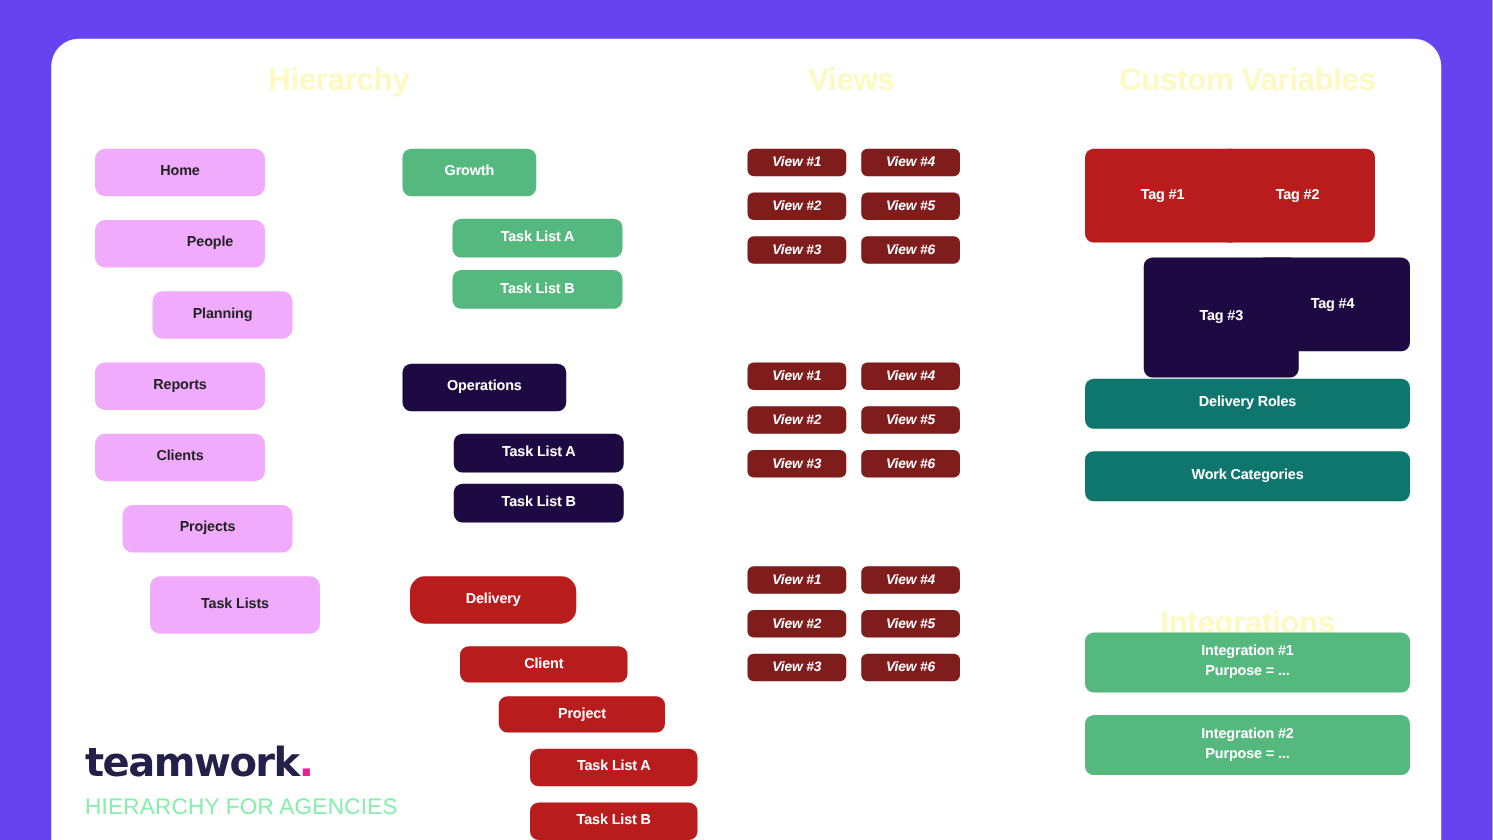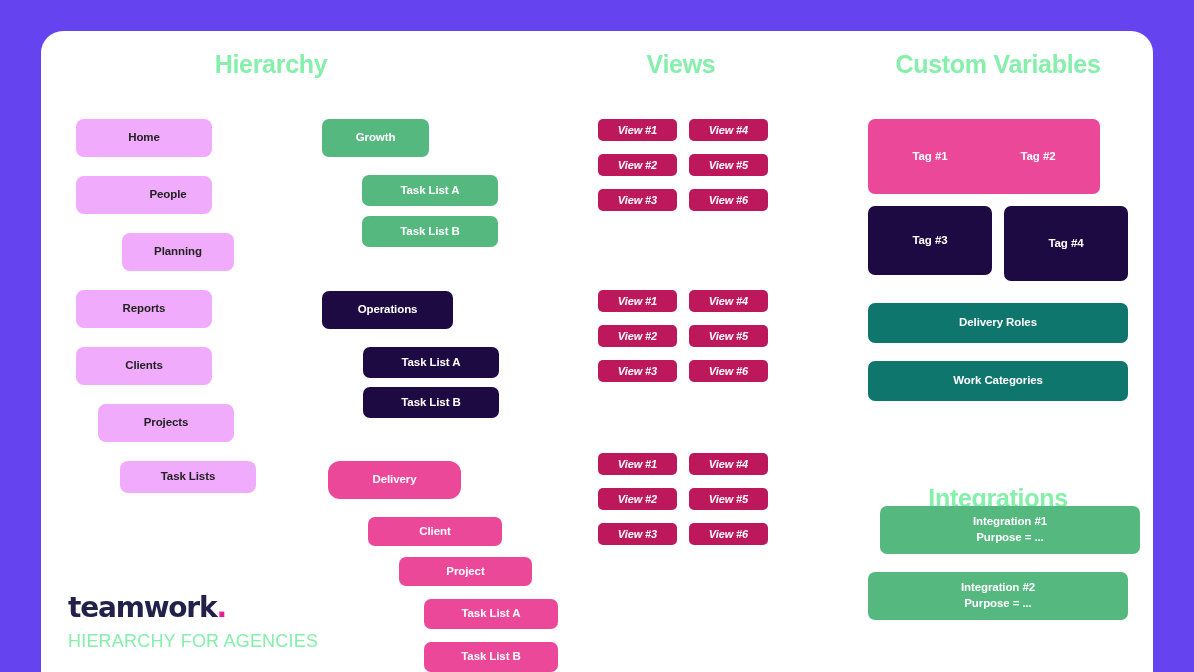--- a/index.html
+++ b/index.html
@@ -16,21 +16,21 @@
     width: 1112px; height: 641px;
     background: #ffffff;
     border-radius: 22px 22px 0 0;
     overflow: hidden;
   }
 
   .col-title {
     position: absolute;
     font-size: 25px;
     font-weight: bold;
-    color: #86efac;
+    color: #fef9c3;
     text-align: center;
     letter-spacing: -0.3px;
     white-space: nowrap;
   }
 
   .node {
     position: absolute;
     display: flex;
     align-items: center;
     justify-content: center;
@@ -38,28 +38,28 @@
     color: #ffffff;
     font-size: 11.5px;
     font-weight: bold;
     text-align: center;
     line-height: 1.35;
     letter-spacing: -0.1px;
   }
   .node.gray { background: #f0abfc; color: #222222; border-radius: 8px; }
   .node.green { background: #55b87e; }
   .node.navy  { background: #1e0a42; }
-  .node.blue  { background: #ec4899; }
-  .node.teal  { background: #be185d; font-style: italic; font-size: 11px; border-radius: 5px; }
+  .node.blue  { background: #b91c1c; }
+  .node.teal  { background: #7f1d1d; font-style: italic; font-size: 11px; border-radius: 5px; }
   .node.violet{ background: #0f766e; }
 
   .logo-wrap { position: absolute; left: 68px; top: 594px; }
   .logo-word {
     font-family: "DejaVu Sans", sans-serif;
-    font-size: 28px;
+    font-size: 32px;
     font-weight: bold;
     color: #23204a;
     letter-spacing: -1.2px;
     line-height: 1;
   }
   .logo-dot { color: #ec1d92; }
   .logo-sub {
     margin-top: 9px;
     font-size: 18px;
     color: #86efac;
@@ -82,21 +82,21 @@
 <div class="col-title" style="left: 146px; top: 50px; width: 250px;">Hierarchy</div>
 <div class="col-title" style="left: 586px; top: 50px; width: 190px;">Views</div>
 <div class="col-title" style="left: 851px; top: 50px; width: 294px;">Custom Variables</div>
 <div class="col-title" style="left: 851px; top: 456px; width: 294px; margin-top: 28px;">Integrations</div>
 <div class="node gray" style="left: 76px; top: 119px; width: 136px; height: 38px;">Home</div>
 <div class="node gray" style="left: 76px; top: 176px; width: 136px; height: 38px; padding-left: 48px;">People</div>
 <div class="node gray" style="left: 76px; top: 233px; width: 112px; height: 38px; margin-left: 46px;">Planning</div>
 <div class="node gray" style="left: 76px; top: 290px; width: 136px; height: 38px;">Reports</div>
 <div class="node gray" style="left: 76px; top: 347px; width: 136px; height: 38px;">Clients</div>
 <div class="node gray" style="left: 98px; top: 404px; width: 136px; height: 38px;">Projects</div>
-<div class="node gray" style="left: 120px; top: 461px; width: 136px; height: 32px;">Task Lists</div>
+<div class="node gray" style="left: 120px; top: 461px; width: 136px; height: 46px;">Task Lists</div>
 <div class="node green" style="left: 322px; top: 119px; width: 107px; height: 38px;">Growth</div>
 <div class="node green" style="left: 362px; top: 175px; width: 136px; height: 31px;">Task List A</div>
 <div class="node green" style="left: 362px; top: 216px; width: 136px; height: 31px;">Task List B</div>
 <div class="node navy" style="left: 322px; top: 291px; width: 131px; height: 38px;">Operations</div>
 <div class="node navy" style="left: 363px; top: 347px; width: 136px; height: 31px;">Task List A</div>
 <div class="node navy" style="left: 363px; top: 387px; width: 136px; height: 31px;">Task List B</div>
 <div class="node blue" style="left: 328px; top: 461px; width: 133px; height: 38px; border-radius: 12px;">Delivery</div>
 <div class="node blue" style="left: 368px; top: 517px; width: 134px; height: 29px;">Client</div>
 <div class="node blue" style="left: 399px; top: 557px; width: 133px; height: 29px;">Project</div>
 <div class="node blue" style="left: 424px; top: 599px; width: 134px; height: 30px;">Task List A</div>
@@ -114,25 +114,25 @@
 <div class="node teal" style="left: 689px; top: 325px; width: 79px; height: 22px;">View #5</div>
 <div class="node teal" style="left: 689px; top: 360px; width: 79px; height: 22px;">View #6</div>
 <div class="node teal" style="left: 598px; top: 453px; width: 79px; height: 22px;">View #1</div>
 <div class="node teal" style="left: 598px; top: 488px; width: 79px; height: 22px;">View #2</div>
 <div class="node teal" style="left: 598px; top: 523px; width: 79px; height: 22px;">View #3</div>
 <div class="node teal" style="left: 689px; top: 453px; width: 79px; height: 22px;">View #4</div>
 <div class="node teal" style="left: 689px; top: 488px; width: 79px; height: 22px;">View #5</div>
 <div class="node teal" style="left: 689px; top: 523px; width: 79px; height: 22px;">View #6</div>
 <div class="node blue" style="left: 868px; top: 119px; width: 124px; height: 75px;">Tag #1</div>
 <div class="node blue" style="left: 976px; top: 119px; width: 124px; height: 75px;">Tag #2</div>
-<div class="node navy" style="left: 868px; top: 206px; width: 124px; height: 69px;">Tag #3</div>
+<div class="node navy" style="left: 915px; top: 206px; width: 124px; height: 96px;">Tag #3</div>
 <div class="node navy" style="left: 1004px; top: 206px; width: 124px; height: 75px;">Tag #4</div>
 <div class="node violet" style="left: 868px; top: 303px; width: 260px; height: 40px;">Delivery Roles</div>
 <div class="node violet" style="left: 868px; top: 361px; width: 260px; height: 40px;">Work Categories</div>
-<div class="node green" style="left: 868px; top: 506px; width: 260px; height: 48px; margin-left: 12px;">
+<div class="node green" style="left: 868px; top: 506px; width: 260px; height: 48px;">
     <div>
       <div>Integration #1</div>
       <div>Purpose = ...</div>
     </div>
   </div>
 <div class="node green" style="left: 868px; top: 572px; width: 260px; height: 48px;">
     <div>
       <div>Integration #2</div>
       <div>Purpose = ...</div>
     </div>

